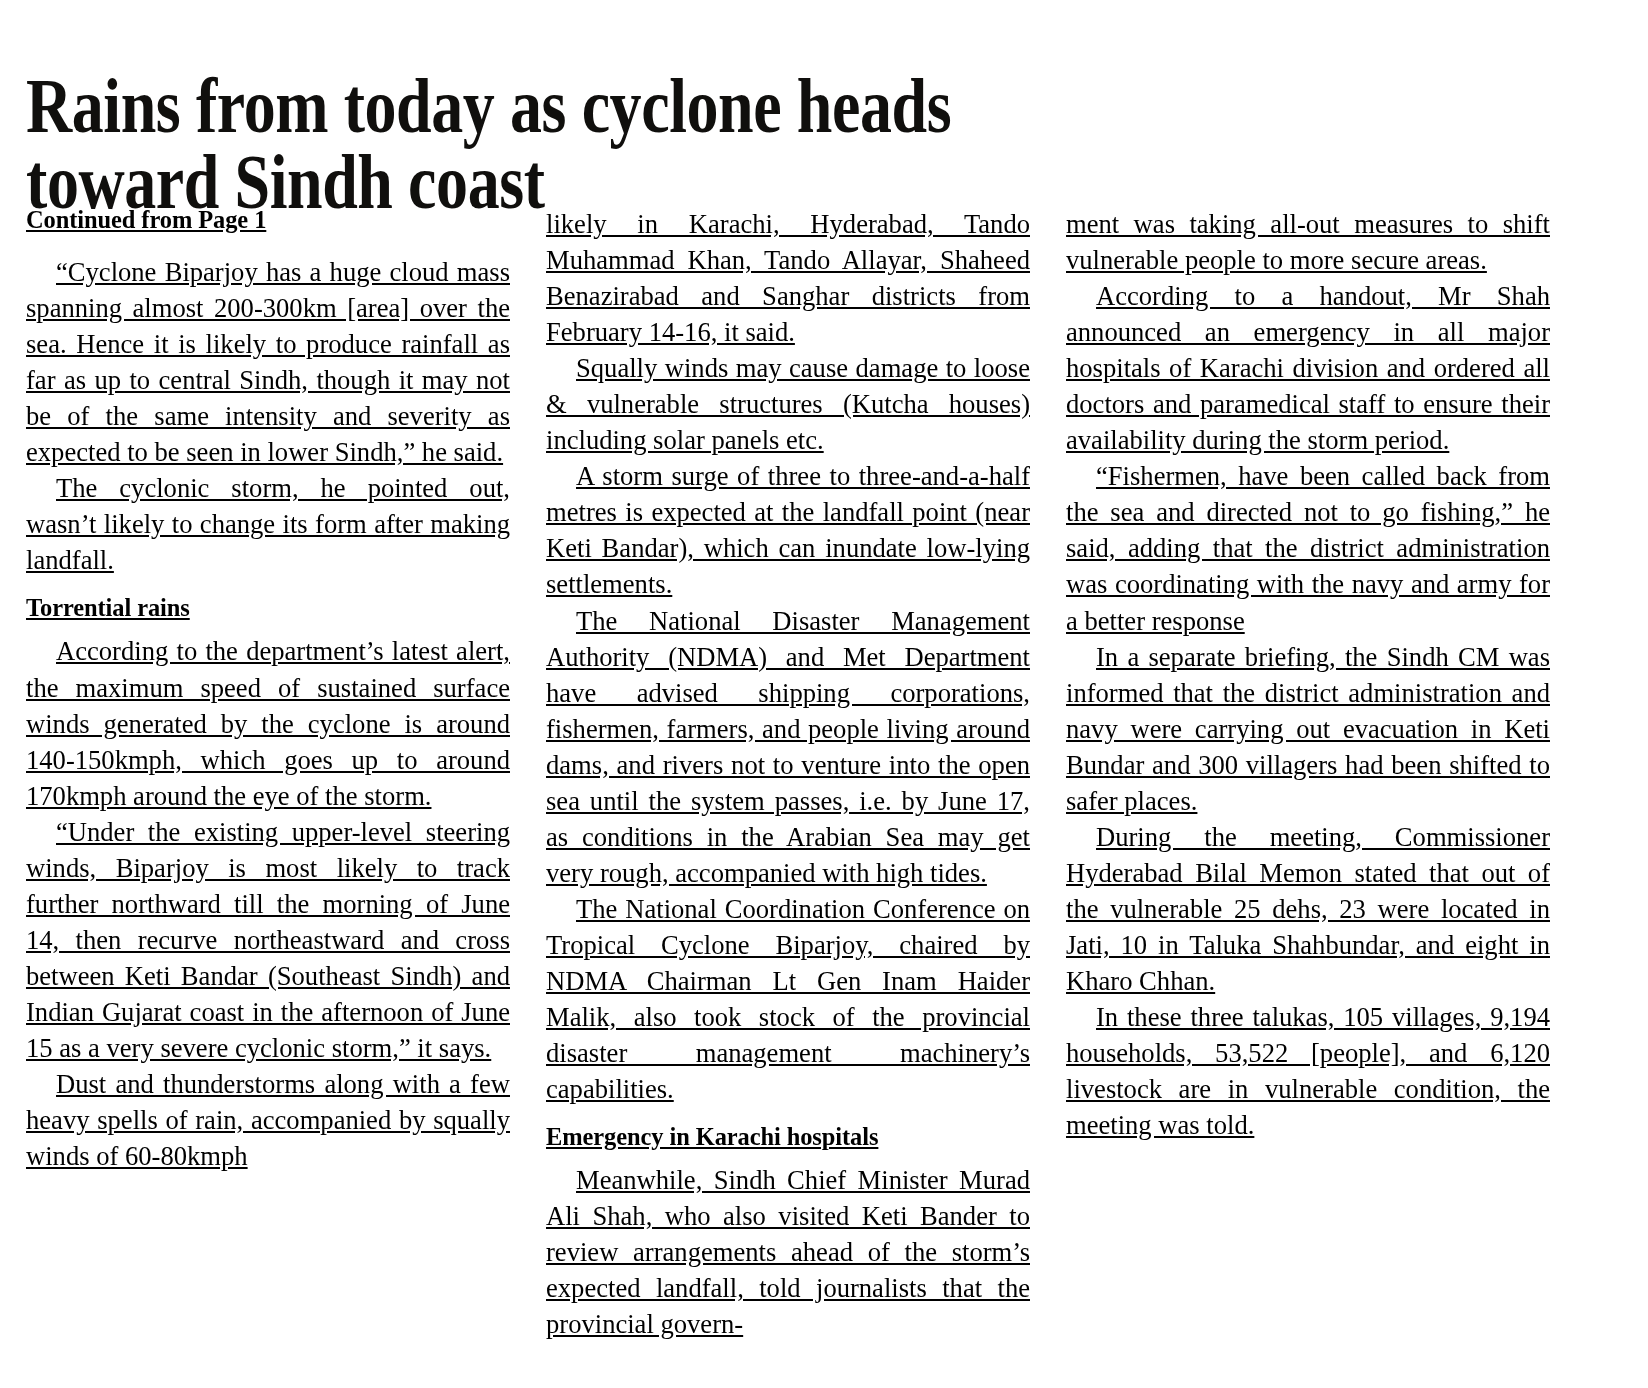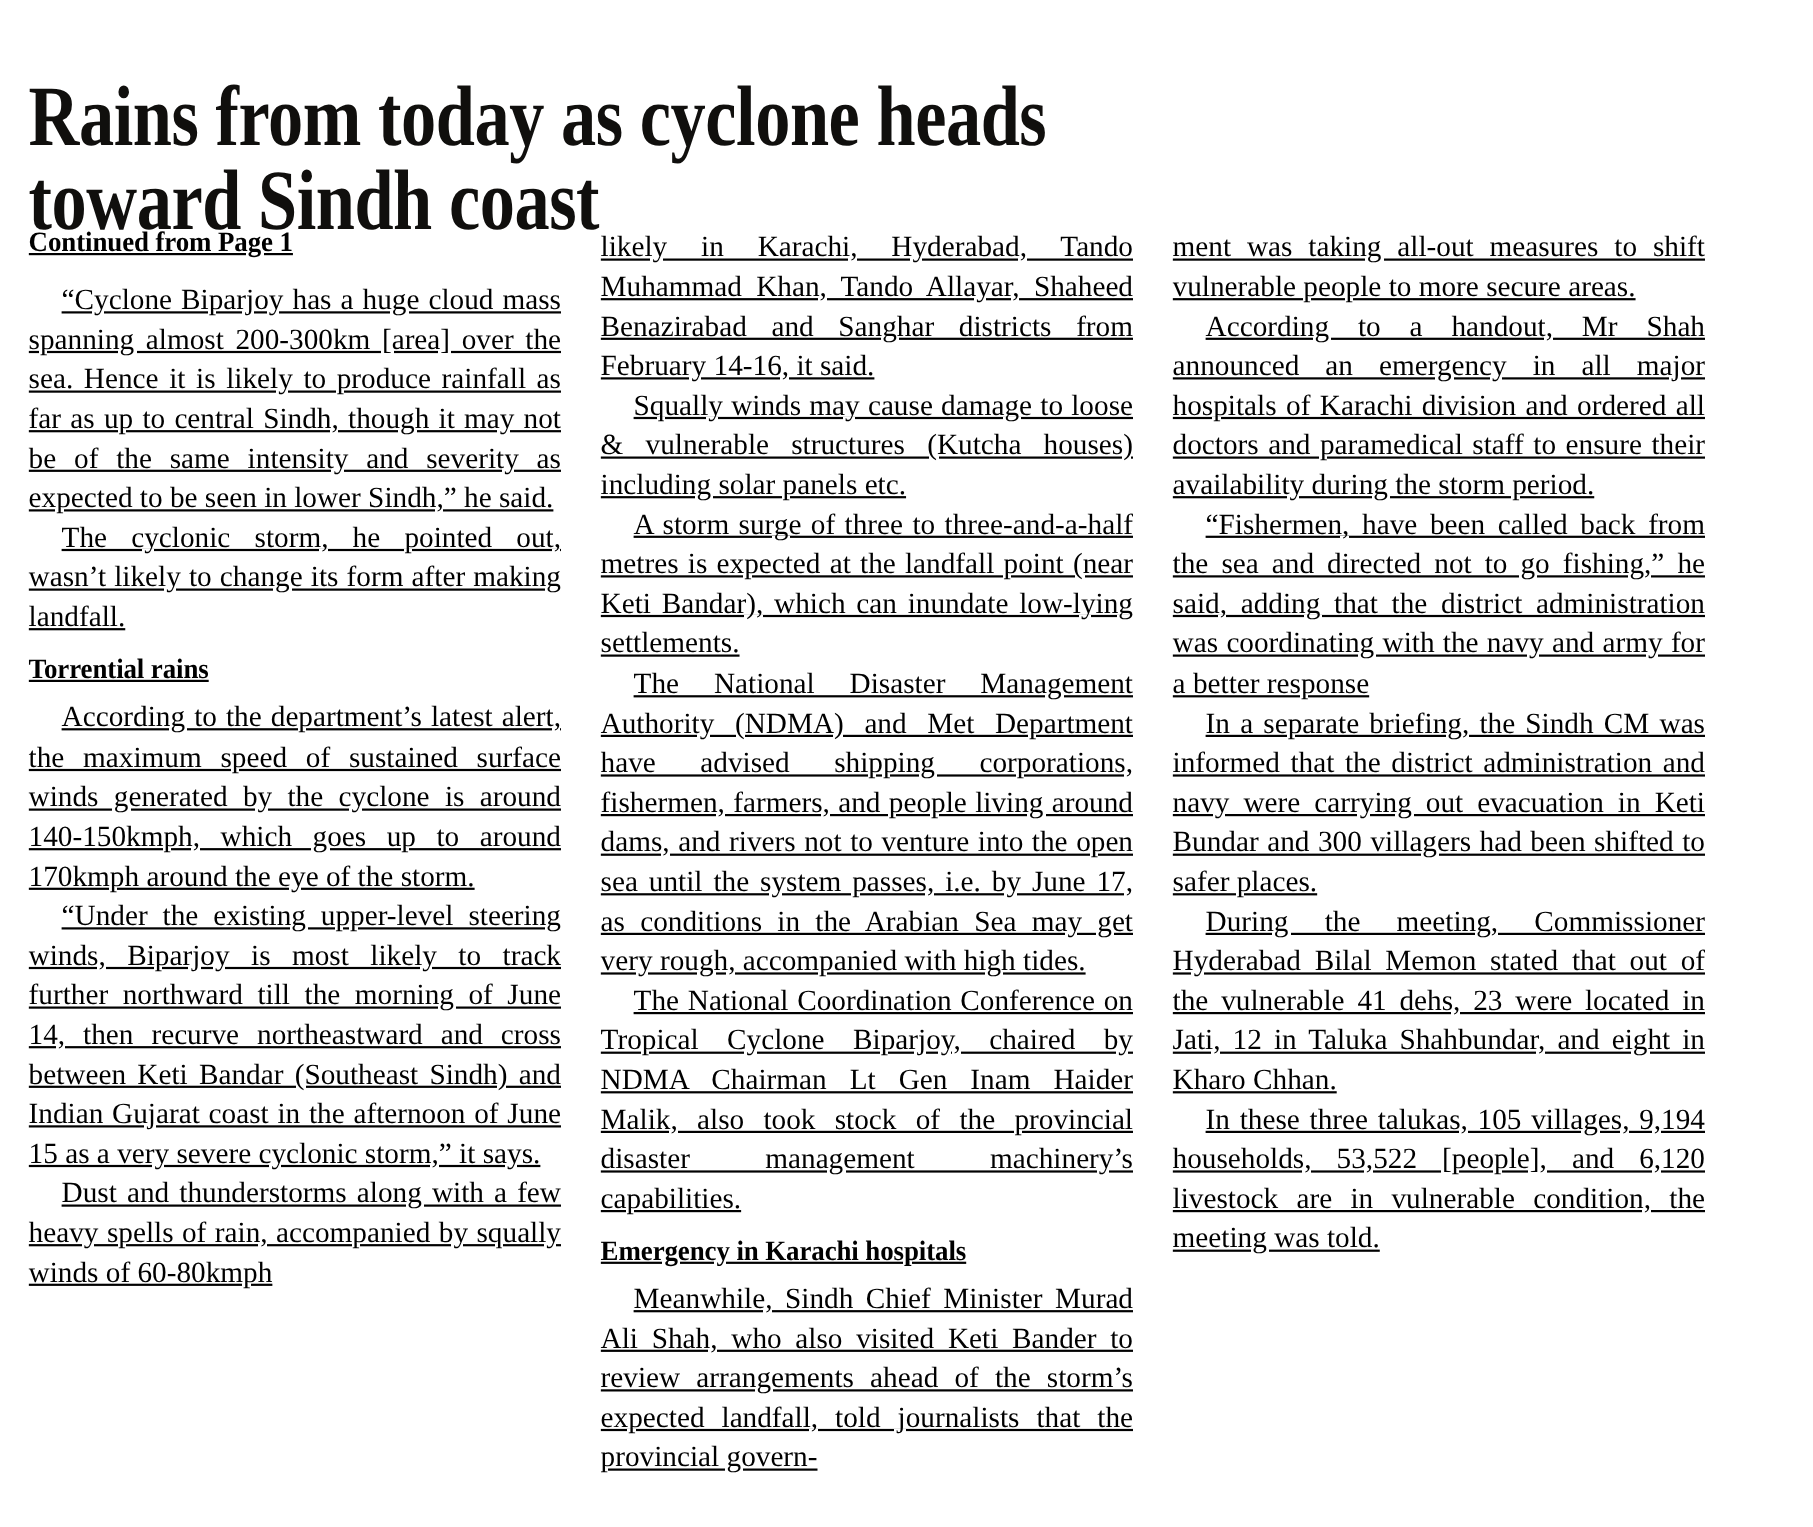--- a/index.html
+++ b/index.html
@@ -110,18 +110,18 @@
         <p class="body indent">The National Disaster Management Authority (NDMA) and Met Department have advised shipping corporations, fishermen, farmers, and people living around dams, and rivers not to venture into the open sea until the system passes, i.e. by June 17, as conditions in the Arabian Sea may get very rough, accompanied with high tides.</p>
         <p class="body indent">The National Coordination Conference on Tropical Cyclone Biparjoy, chaired by NDMA Chairman Lt Gen Inam Haider Malik, also took stock of the provincial disaster management machinery’s capabilities.</p>
         <div class="subhead">Emergency in Karachi hospitals</div>
         <p class="body indent">Meanwhile, Sindh Chief Minister Murad Ali Shah, who also visited Keti Bander to review arrangements ahead of the storm’s expected landfall, told journalists that the provincial govern-</p>
       </div>
     <div class="col">
         <p class="body noindent">ment was taking all-out measures to shift vulnerable people to more secure areas.</p>
         <p class="body indent">According to a handout, Mr Shah announced an emergency in all major hospitals of Karachi division and ordered all doctors and paramedical staff to ensure their availability during the storm period.</p>
         <p class="body indent">“Fishermen, have been called back from the sea and directed not to go fishing,” he said, adding that the district administration was coordinating with the navy and army for a better response</p>
         <p class="body indent">In a separate briefing, the Sindh CM was informed that the district administration and navy were carrying out evacuation in Keti Bundar and 300 villagers had been shifted to safer places.</p>
-        <p class="body indent">During the meeting, Commissioner Hyderabad Bilal Memon stated that out of the vulnerable 41 dehs, 23 were located in Jati, 12 in Taluka Shahbundar, and eight in Kharo Chhan.</p>
+        <p class="body indent">During the meeting, Commissioner Hyderabad Bilal Memon stated that out of the vulnerable 25 dehs, 23 were located in Jati, 10 in Taluka Shahbundar, and eight in Kharo Chhan.</p>
         <p class="body indent">In these three talukas, 105 villages, 9,194 households, 53,522 [people], and 6,120 livestock are in vulnerable condition, the meeting was told.</p>
       </div>
   </div>
 
 </div>
 
 </body></html>

